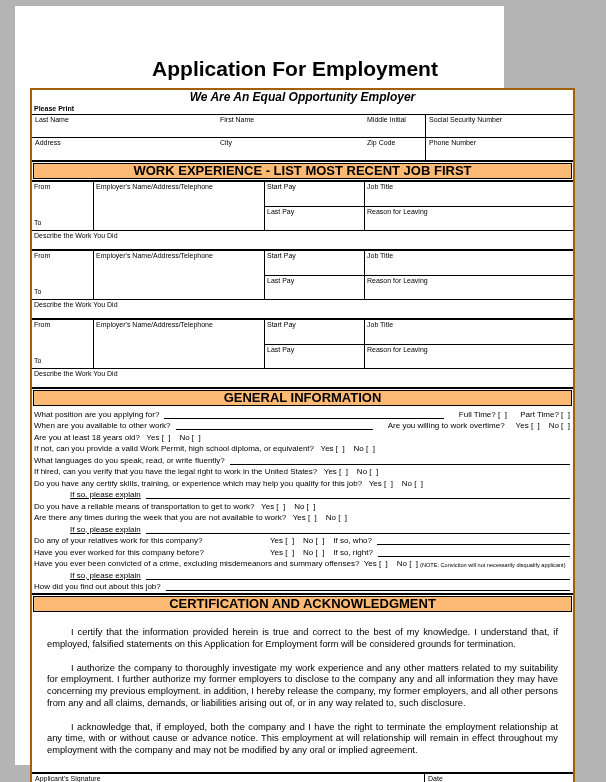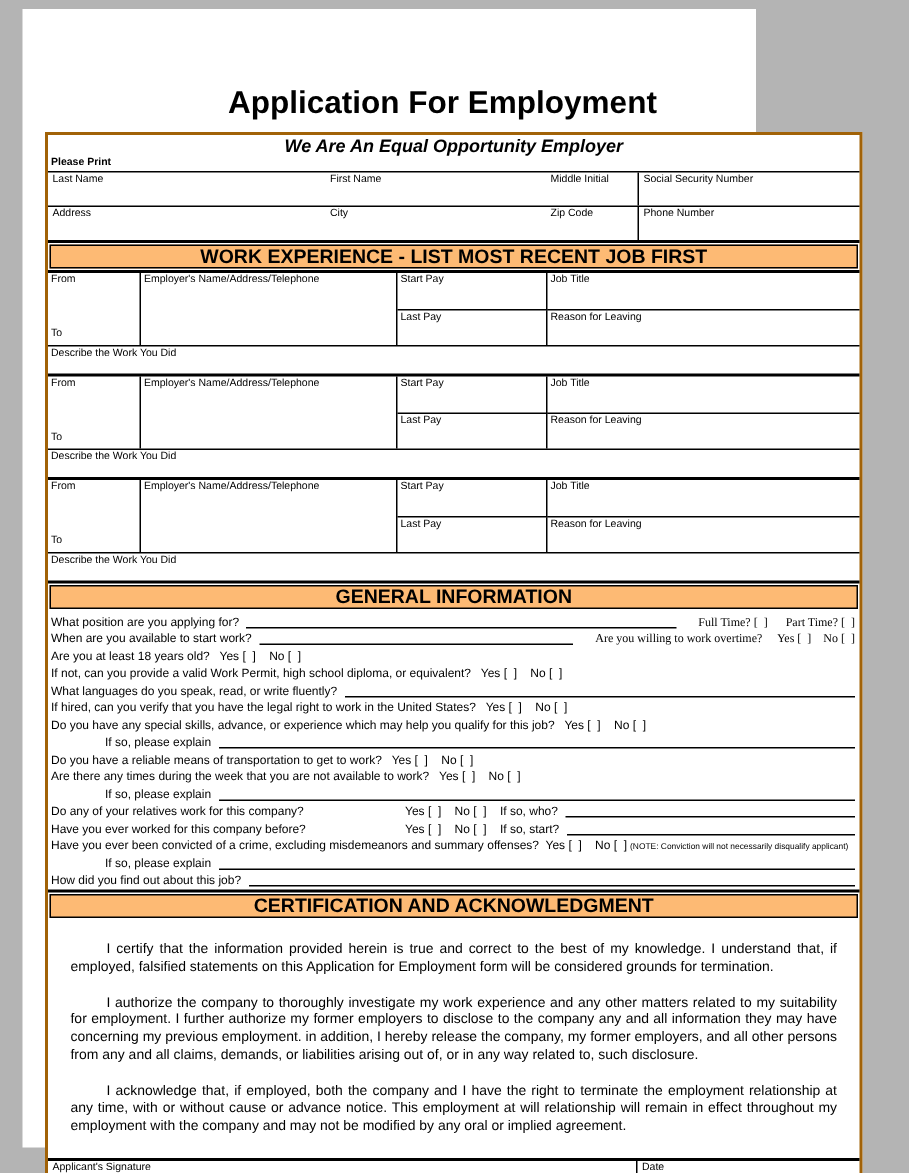--- a/index.html
+++ b/index.html
@@ -54,22 +54,22 @@
   .c3a{grid-area:c3a;border-right:1px solid #000;border-bottom:1px solid #000;}
   .c4a{grid-area:c4a;border-bottom:1px solid #000;}
   .c3b{grid-area:c3b;border-right:1px solid #000;}
   .c4b{grid-area:c4b;}
   .wb-desc{border-top:1.5px solid #000;height:19px;font-size:7px;padding:1px 0 0 2px;box-sizing:border-box;}
   
   .general{padding:1px 2px 1px 2px;border-bottom:2px solid #000;}
   .gi-row{display:flex;align-items:flex-end;height:11.5px;font-size:8px;}
   .gi-row .t{white-space:pre;line-height:10px;}
   .gi-row .ln{flex:1;border-bottom:1.5px solid #000;margin:0 1px 1px 5px;height:1px;}
-  .gi-row .rt{margin-left:14px;padding-right:1px;font-family:Liberation Serif, serif;}
-  .gi-row.ind{padding-left:36px;}
+  .gi-row .rt{margin-left:14px;padding-right:1px;}
+  .gi-row.ind{padding-left:36px;text-decoration:underline;}
   .gi-row .w238{flex:0 0 236px;}
   .gi-row .note{font-size:5.6px;white-space:pre;line-height:8px;margin-left:2px;}
   
   .cert{padding:2px 3px 3px 3px;}
   .cert p{margin:12px;font-size:9.3px;line-height:11.75px;text-indent:24px;text-align:justify;}
   
   .sig-row{display:flex;height:26px;border-top:2px solid #000;font-size:7px;}
   .sig-left{flex:0 0 393px;border-right:1.5px solid #000;padding:1px 0 0 3px;box-sizing:border-box;}
   .sig-right{flex:1;padding:1px 0 0 3px;}
 </style>
@@ -153,39 +153,39 @@
 
     <div class="section-bar">GENERAL INFORMATION</div>
 
     <div class="general">
       <div class="gi-row">
         <span class="t">What position are you applying for?</span>
         <span class="ln"></span>
         <span class="t rt">Full Time? [  ]      Part Time? [  ]</span>
       </div>
       <div class="gi-row">
-        <span class="t">When are you available to start work?</span>
+        <span class="t">When are you available to other work?</span>
         <span class="ln"></span>
         <span class="t rt">Are you willing to work overtime?     Yes [  ]    No [  ]</span>
       </div>
       <div class="gi-row">
         <span class="t">Are you at least 18 years old?   Yes [  ]    No [  ]</span>
       </div>
       <div class="gi-row">
         <span class="t">If not, can you provide a valid Work Permit, high school diploma, or equivalent?   Yes [  ]    No [  ]</span>
       </div>
       <div class="gi-row">
         <span class="t">What languages do you speak, read, or write fluently?</span>
         <span class="ln"></span>
       </div>
       <div class="gi-row">
         <span class="t">If hired, can you verify that you have the legal right to work in the United States?   Yes [  ]    No [  ]</span>
       </div>
       <div class="gi-row">
-        <span class="t">Do you have any special skills, advance, or experience which may help you qualify for this job?   Yes [  ]    No [  ]</span>
+        <span class="t">Do you have any certify skills, training, or experience which may help you qualify for this job?   Yes [  ]    No [  ]</span>
       </div>
       <div class="gi-row ind">
         <span class="t">If so, please explain</span>
         <span class="ln"></span>
       </div>
       <div class="gi-row">
         <span class="t">Do you have a reliable means of transportation to get to work?   Yes [  ]    No [  ]</span>
       </div>
       <div class="gi-row">
         <span class="t">Are there any times during the week that you are not available to work?   Yes [  ]    No [  ]</span>
@@ -194,21 +194,21 @@
         <span class="t">If so, please explain</span>
         <span class="ln"></span>
       </div>
       <div class="gi-row">
         <span class="t w238">Do any of your relatives work for this company?</span>
         <span class="t">Yes [  ]    No [  ]    If so, who?</span>
         <span class="ln"></span>
       </div>
       <div class="gi-row">
         <span class="t w238">Have you ever worked for this company before?</span>
-        <span class="t">Yes [  ]    No [  ]    If so, start?</span>
+        <span class="t">Yes [  ]    No [  ]    If so, right?</span>
         <span class="ln"></span>
       </div>
       <div class="gi-row">
         <span class="t">Have you ever been convicted of a crime, excluding misdemeanors and summary offenses?  Yes [  ]    No [  ]</span>
         <span class="note">(NOTE: Conviction will not necessarily disqualify applicant)</span>
       </div>
       <div class="gi-row ind">
         <span class="t">If so, please explain</span>
         <span class="ln"></span>
       </div>

